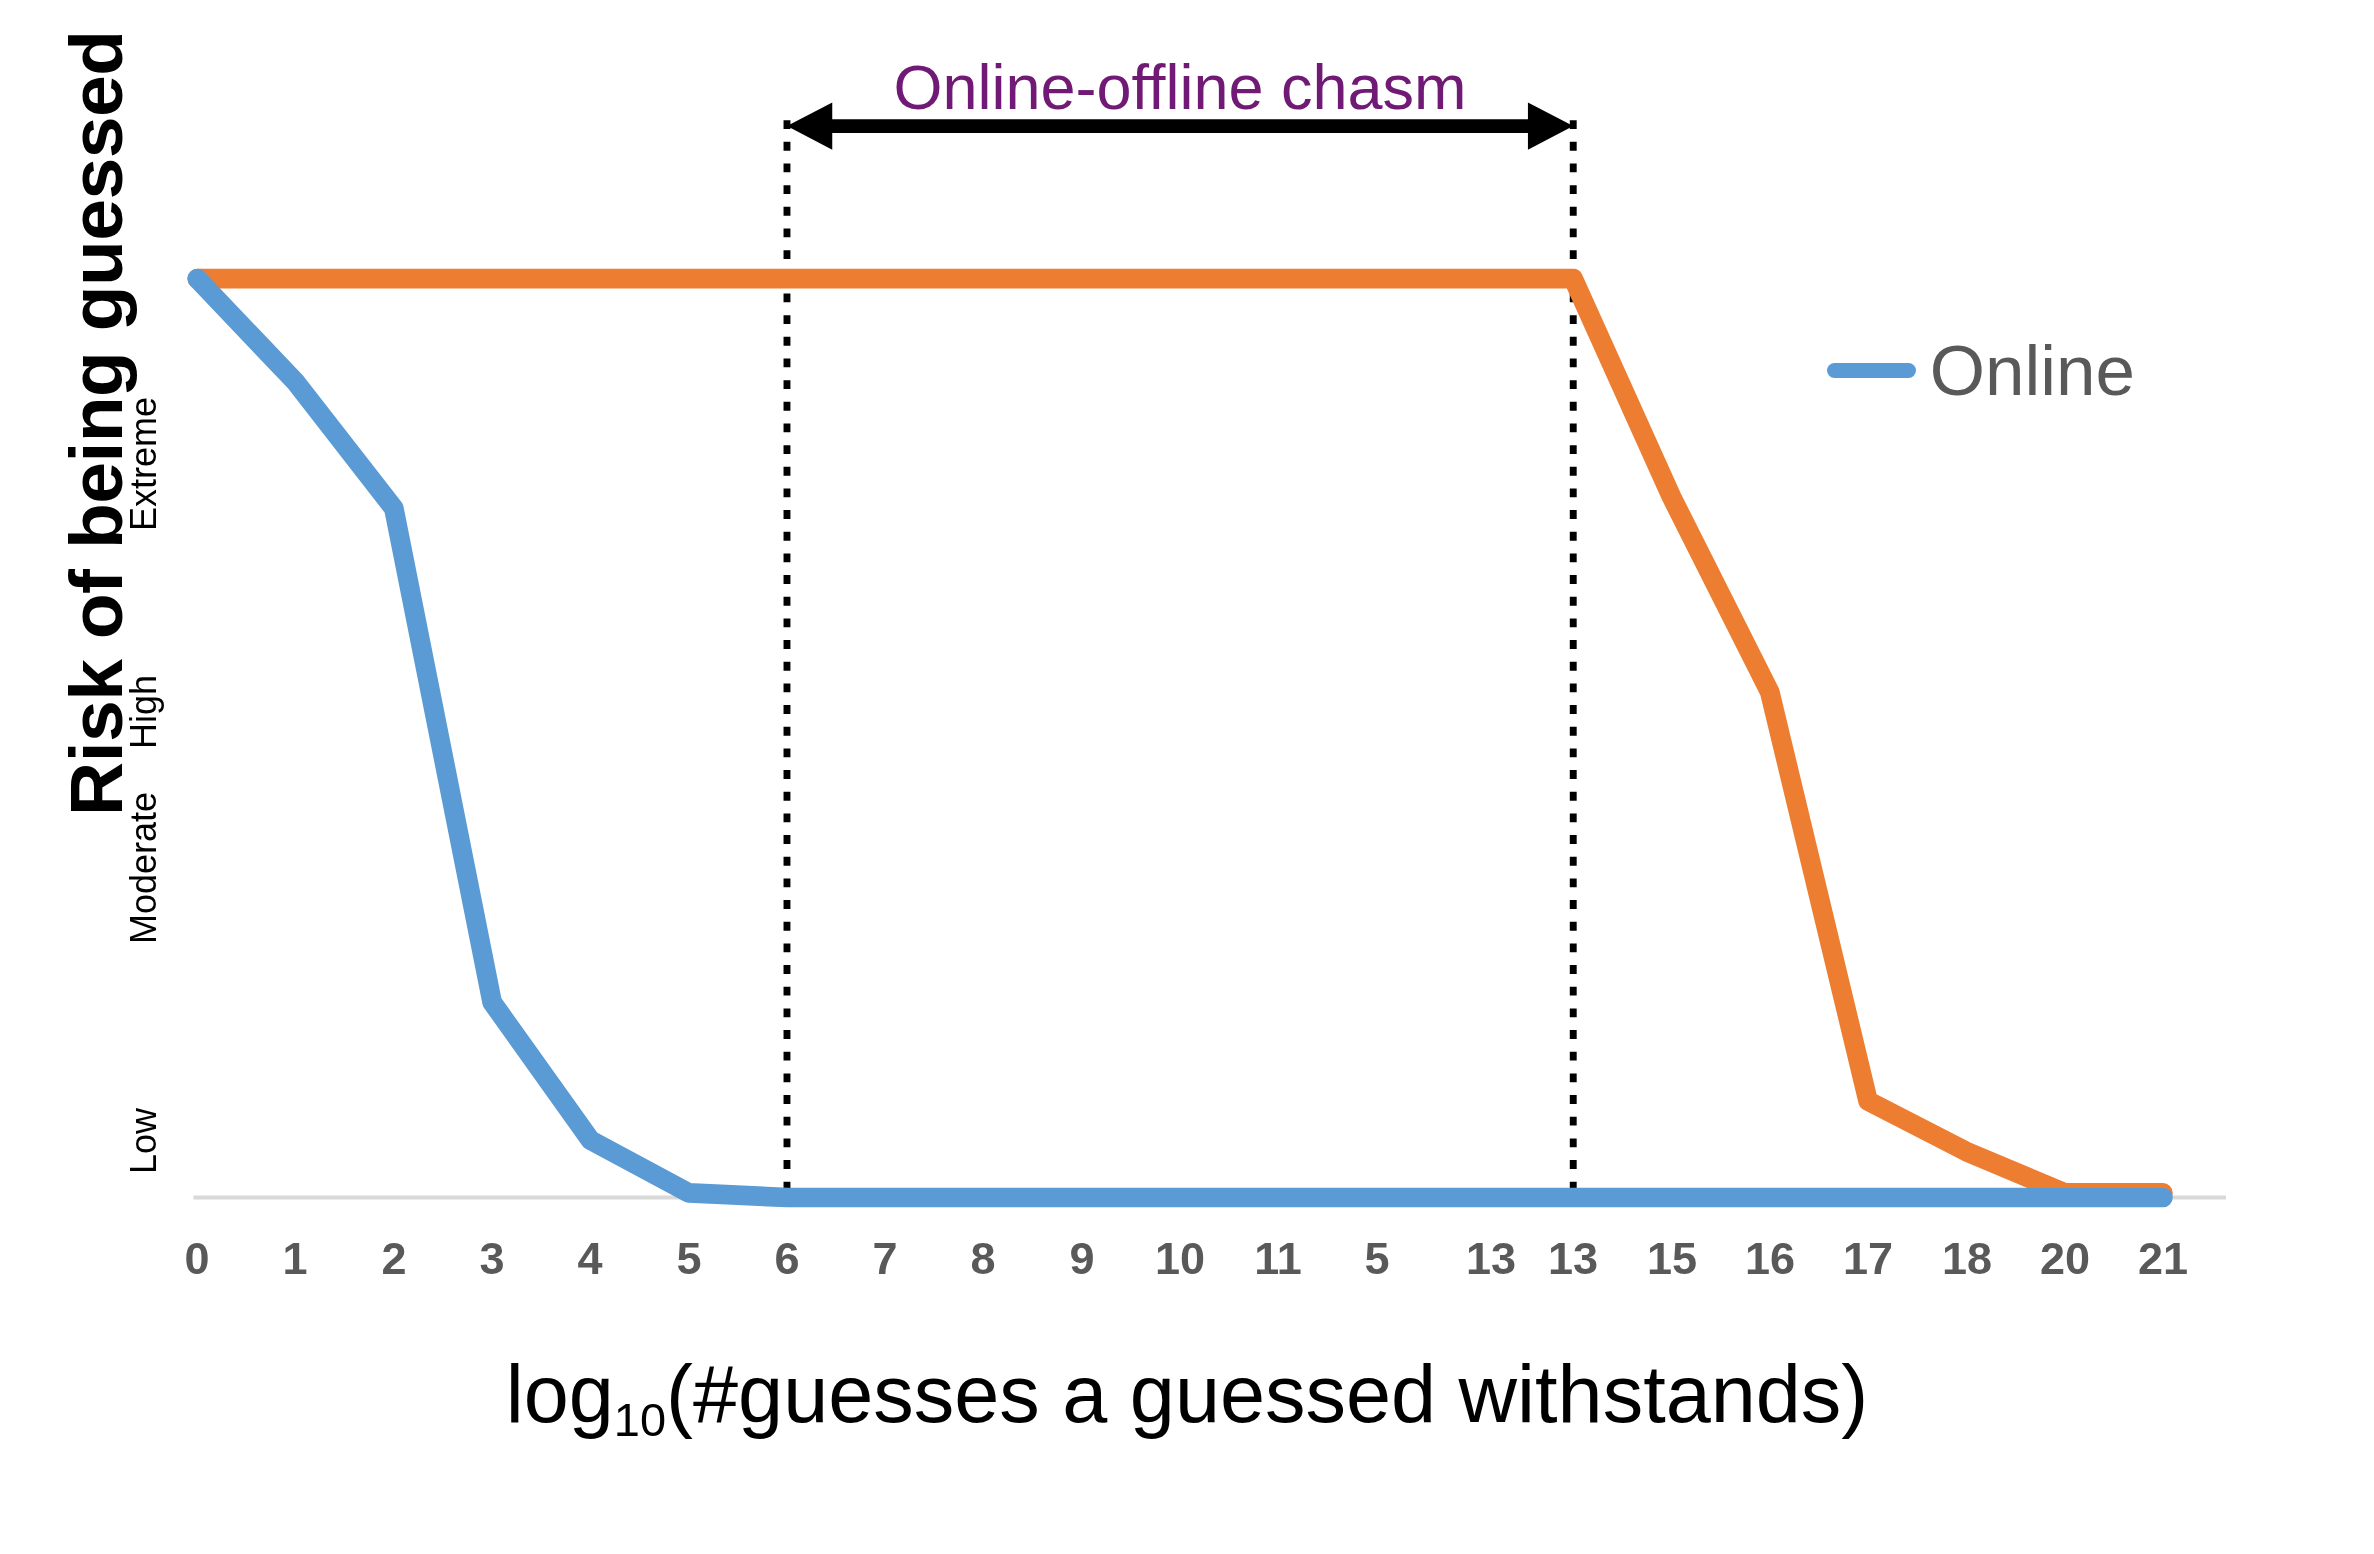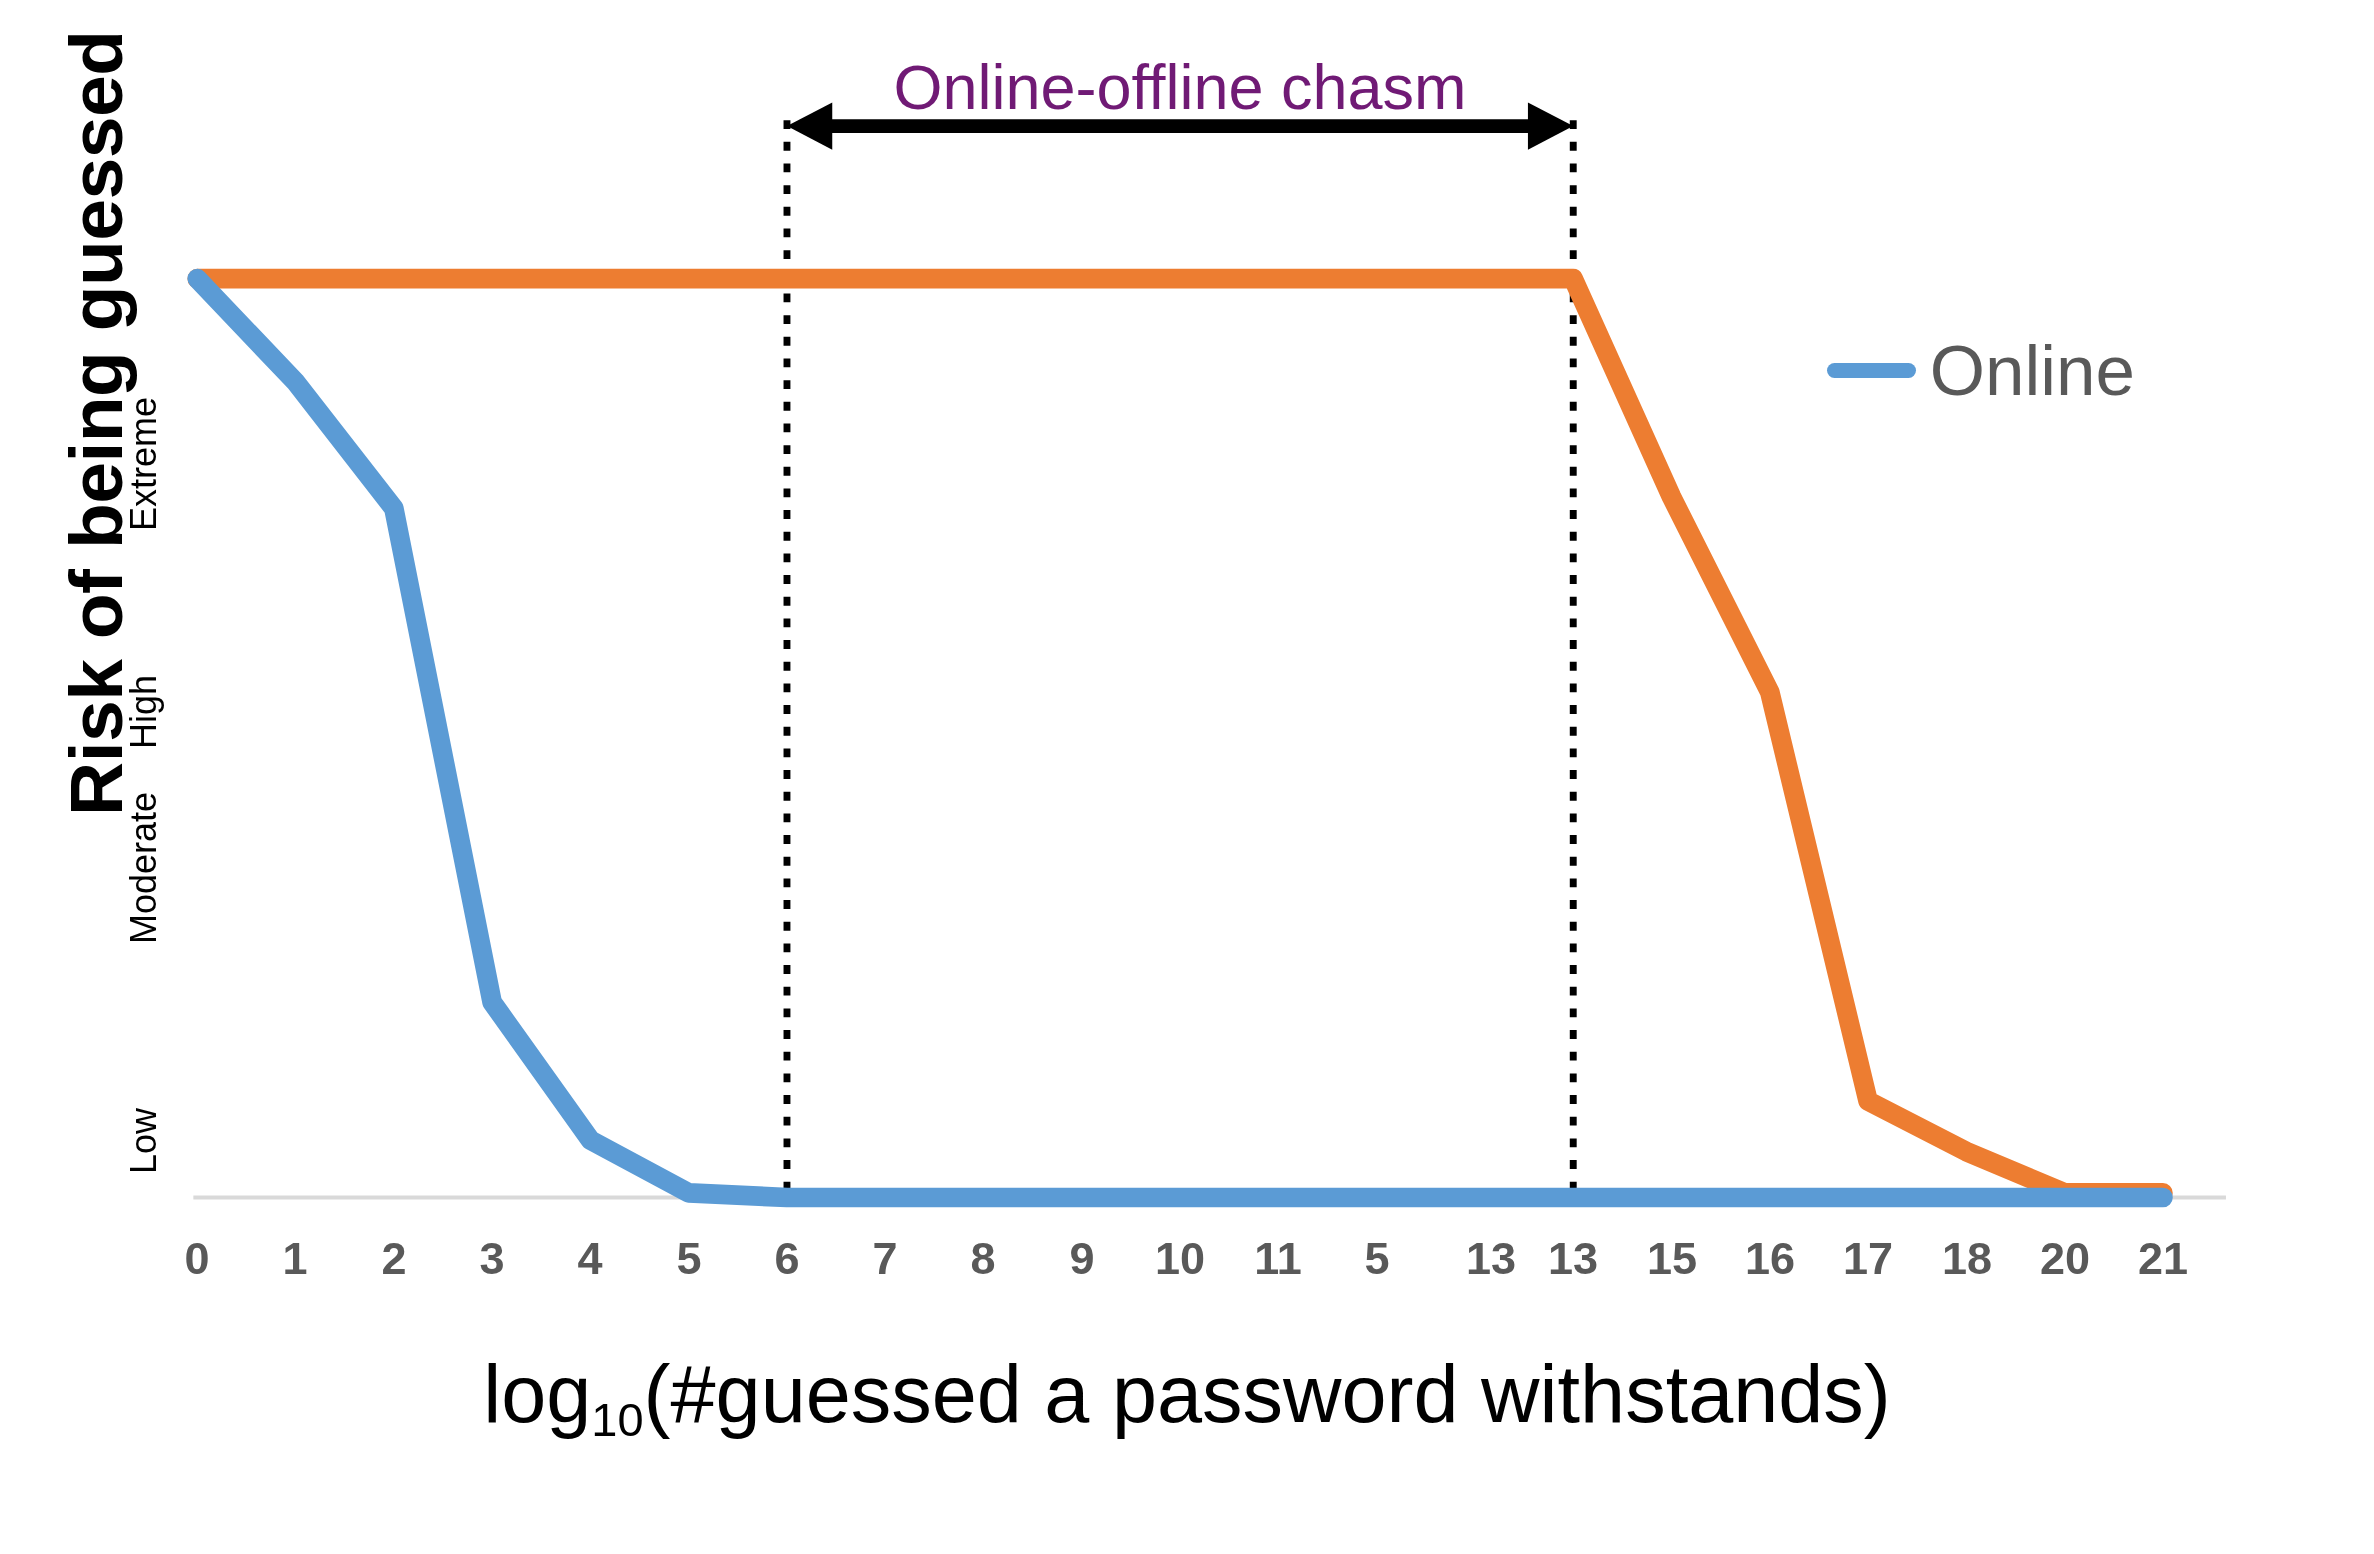--- a/index.html
+++ b/index.html
@@ -130,16 +130,16 @@
       <div class="xtick" style="left: 1475px; margin-left: 16px;">13</div>
       <div class="xtick" style="left: 1573px;">13</div>
       <div class="xtick" style="left: 1672px;">15</div>
       <div class="xtick" style="left: 1770px;">16</div>
       <div class="xtick" style="left: 1868px;">17</div>
       <div class="xtick" style="left: 1967px;">18</div>
       <div class="xtick" style="left: 2065px;">20</div>
       <div class="xtick" style="left: 2163px;">21</div>
     </div>
 
-  <div class="xlabel-title"><span>log</span><sub>10</sub><span>(#guessed a password withstands)</span></div>
+  <div class="xlabel-title"><span>log</span><sub>10</sub><span>(#guesses a guessed withstands)</span></div>
 
 </div>
 
 
 </body></html>

